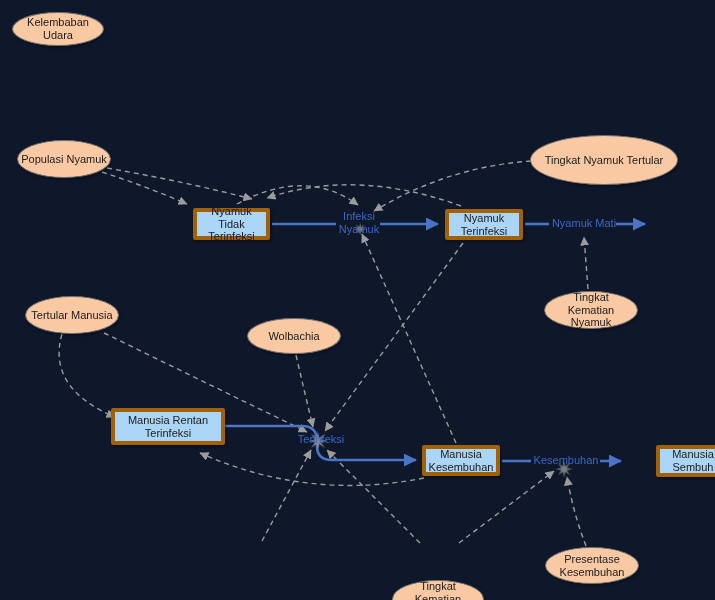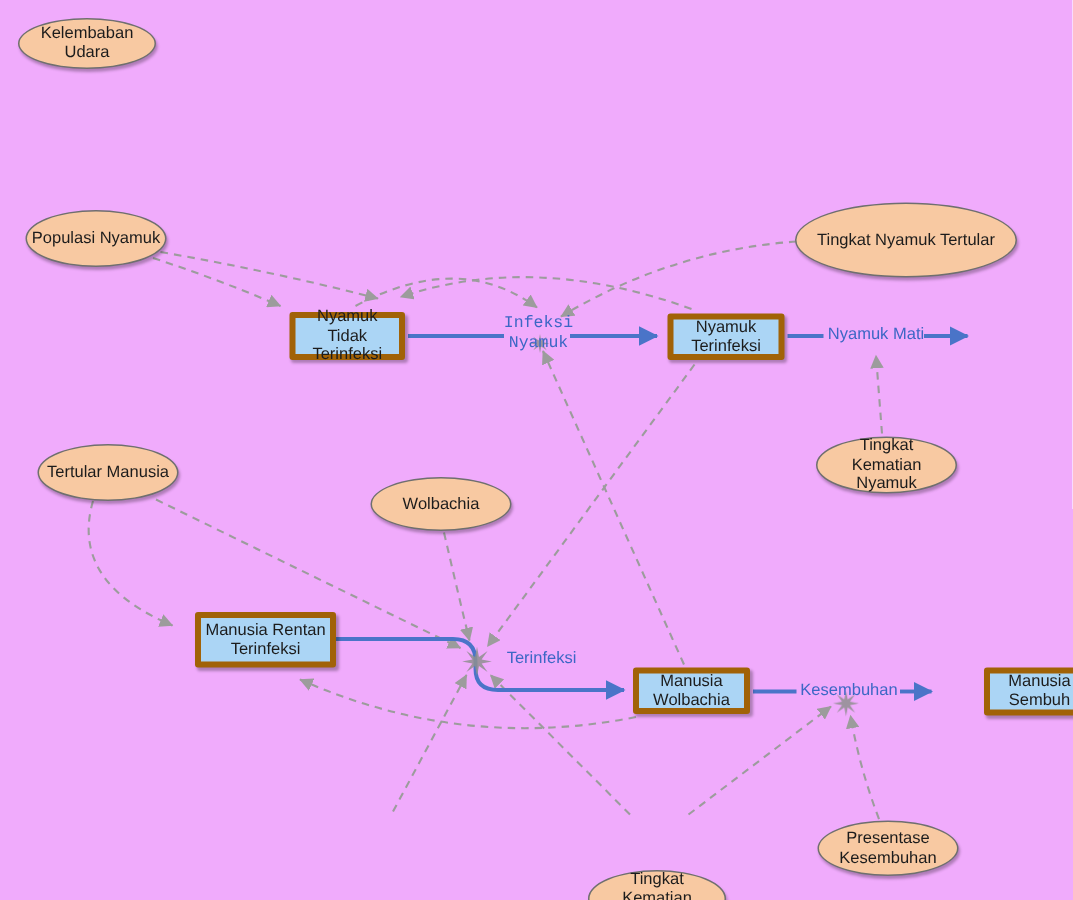--- a/index.html
+++ b/index.html
@@ -1,17 +1,17 @@
 <!DOCTYPE html>
 <html><head>
 <meta charset="utf-8">
 <style>
   html,body{margin:0;padding:0;background:#ffffff;}
   #canvas{
-    position:relative;width:715px;height:600px;background:#f0abfc;overflow:hidden;
+    position:relative;width:715px;height:600px;background:#0f172a;overflow:hidden;
     font-family:"Liberation Sans","DejaVu Sans",sans-serif;color:#1c1c1c;
   }
   #wires{position:absolute;left:0;top:0;width:715px;height:600px;}
   .node{
     position:absolute;display:flex;align-items:center;justify-content:center;
     text-align:center;font-size:11px;line-height:1.18;box-sizing:border-box;
     cursor:default;user-select:none;
   }
   .aux{
     background:#F8C9A2;border:1.5px solid #6f6f6f;border-radius:50%;
@@ -32,27 +32,27 @@
   #n-tnt{left:530px;top:135px;width:148px;height:50px;}
   #n-tkn{left:544px;top:291px;width:94px;height:38px;}
   #n-popmanusia{left:25px;top:296px;width:94px;height:38px;}
   #n-wolbachia{left:247px;top:318px;width:94px;height:36px;}
   #n-tmt{left:178px;top:543px;width:144px;height:47px;}
   #n-tkm{left:392px;top:545px;width:92px;height:38px;margin-top:35px;}
   #n-pk{left:545px;top:547px;width:94px;height:37px;}
   
   #s-ntt{left:193px;top:208px;width:77px;height:32px;}
   #s-nt{left:445px;top:209px;width:78px;height:31px;}
-  #s-mrt{left:130px;top:408px;width:94px;height:37px;align-items:center;}
+  #s-mrt{left:111px;top:408px;width:114px;height:37px;align-items:center;}
   #s-mt{left:422px;top:445px;width:78px;height:31px;}
   #s-ms{left:656px;top:445px;width:74px;height:32px;}
   
-  #f-infeksi{left:330px;top:210px;width:58px;font-family:Liberation Mono, monospace;}
+  #f-infeksi{left:330px;top:210px;width:58px;}
   #f-mati{left:548px;top:217px;width:72px;}
-  #f-terinfeksi{left:292px;top:433px;width:58px;margin-left:40px;}
+  #f-terinfeksi{left:292px;top:433px;width:58px;}
   #f-kesembuhan{left:530px;top:454px;width:72px;}
 </style>
 </head>
 <body>
 
 <div id="canvas">
 
   <svg id="wires" viewBox="0 0 715 600">
     <defs>
       <marker id="flowArrow" markerUnits="userSpaceOnUse" markerWidth="14" markerHeight="13" refX="12" refY="6.5" orient="auto">
@@ -127,21 +127,21 @@
   <div class="node stock" id="s-ntt">
     <span>Nyamuk Tidak Terinfeksi</span>
   </div>
   <div class="node stock" id="s-nt">
     <span>Nyamuk Terinfeksi</span>
   </div>
   <div class="node stock" id="s-mrt">
     <span>Manusia Rentan Terinfeksi</span>
   </div>
   <div class="node stock" id="s-mt">
-    <span>Manusia Wolbachia</span>
+    <span>Manusia Kesembuhan</span>
   </div>
   <div class="node stock" id="s-ms">
     <span>Manusia Sembuh</span>
   </div>
 
   <div class="flow-label" id="f-infeksi">Infeksi Nyamuk</div>
   <div class="flow-label" id="f-mati">Nyamuk Mati</div>
   <div class="flow-label" id="f-terinfeksi">Terinfeksi</div>
   <div class="flow-label" id="f-kesembuhan">Kesembuhan</div>
 

